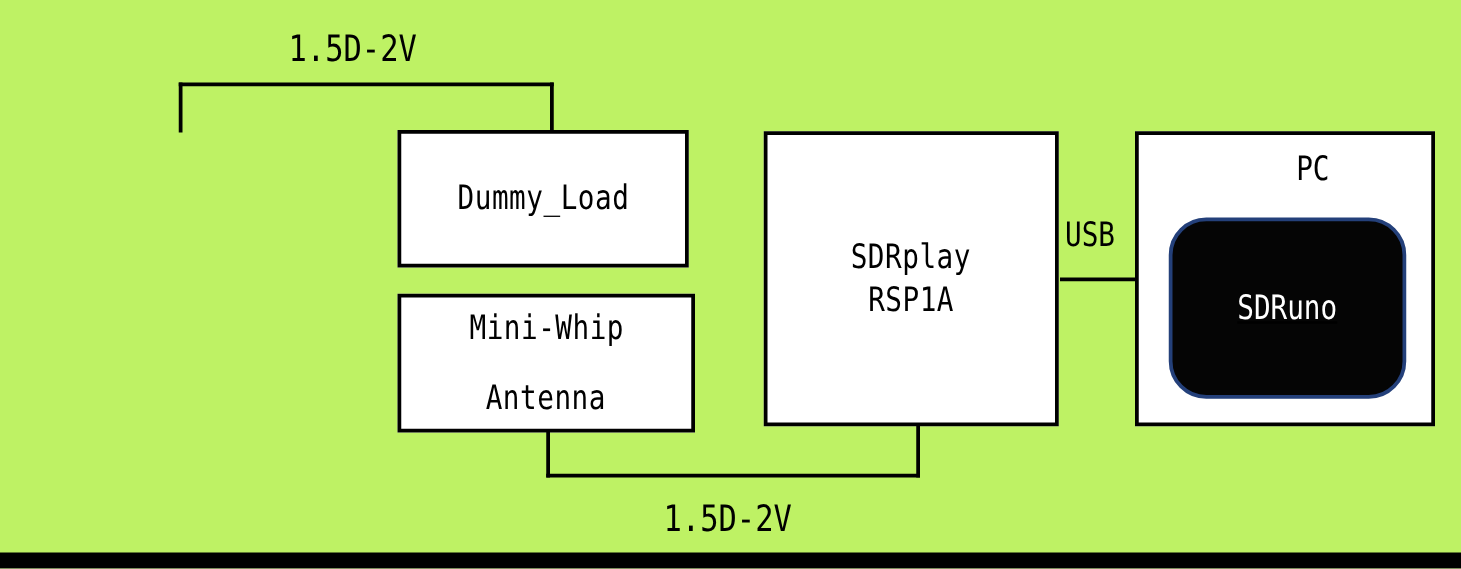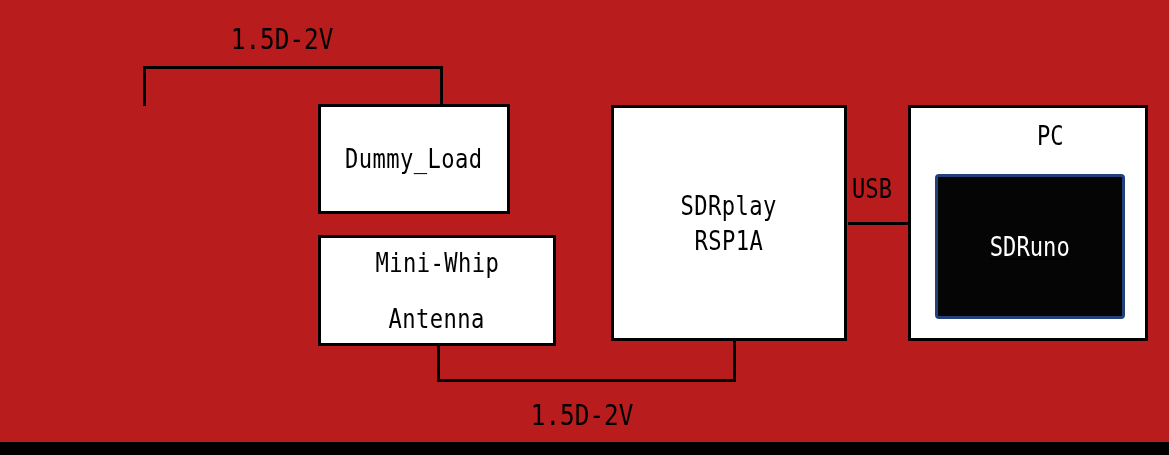--- a/index.html
+++ b/index.html
@@ -7,21 +7,21 @@
     padding: 0;
     background: #ffffff;
   }
   body {
     font-family: "DejaVu Sans Mono", "Liberation Mono", monospace;
   }
   #canvas {
     position: relative;
     width: 1169px;
     height: 455px;
-    background: #b91c1c;
+    background: #bef264;
     overflow: hidden;
   }
   .box {
     position: absolute;
     box-sizing: border-box;
     border: 3px solid #000000;
     background: #ffffff;
     display: flex;
     flex-direction: column;
     align-items: center;
@@ -32,21 +32,21 @@
     font-size: 27px;
     line-height: 1.3;
     letter-spacing: 0.5px;
     color: #000000;
     white-space: nowrap;
     font-family: "DejaVu Sans Mono", "Liberation Mono", monospace;
     transform: scaleX(0.82);
   }
   
   #box-transceiver { left: 22px;  top: 104px; width: 241px; height: 237px; }
-  #box-dummyload   { left: 318px; top: 104px; width: 192px; height: 110px; text-align: center; }
+  #box-dummyload   { left: 318px; top: 104px; width: 233px; height: 110px; text-align: center; }
   #box-miniwhip    { left: 318px; top: 235px; width: 238px; height: 111px; gap: 21px; }
   #box-sdrplay     { left: 611px; top: 105px; width: 236px; height: 236px; }
   #box-pc          { left: 908px; top: 105px; width: 240px; height: 236px;
                      justify-content: flex-start; padding-left: 44px; }
 
   #pc-label {
     font-size: 27px;
     color: #000;
     margin-top: 12px;
     transform: scaleX(0.82);
@@ -54,21 +54,21 @@
   }
   #box-sdruno {
     position: absolute;
     left: 24px;
     top: 66px;
     width: 190px;
     height: 145px;
     box-sizing: border-box;
     background: #050505;
     border: 3px solid #24407a;
-    border-radius: 4px;
+    border-radius: 30px;
     display: flex;
     align-items: center;
     justify-content: center;
     text-decoration: underline;
   }
   #sdruno-label {
     font-size: 27px;
     color: #ffffff;
     transform: scaleX(0.82);
     font-family: "DejaVu Sans Mono", "Liberation Mono", monospace;

